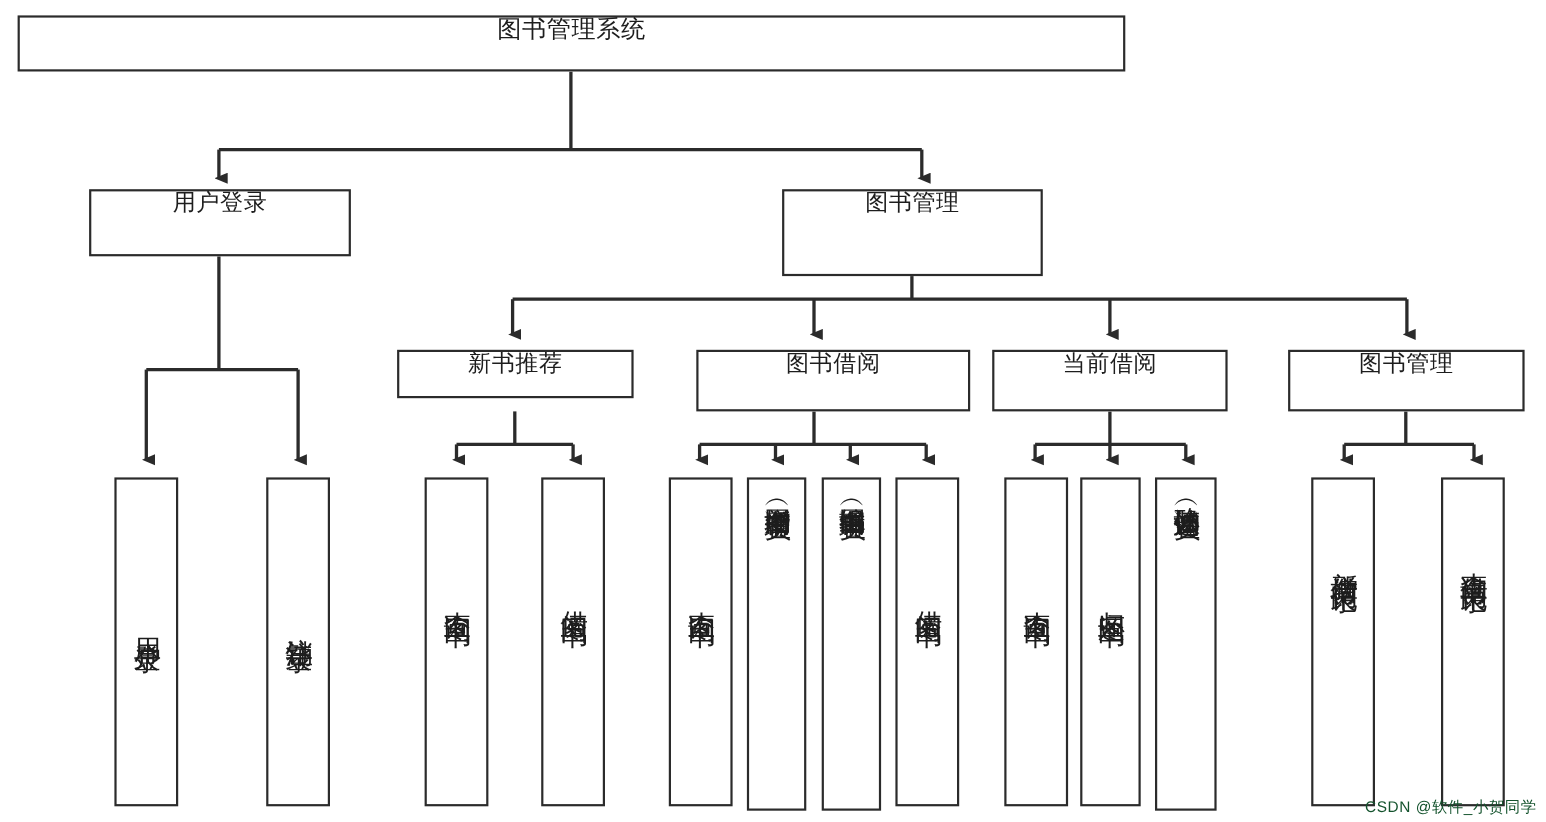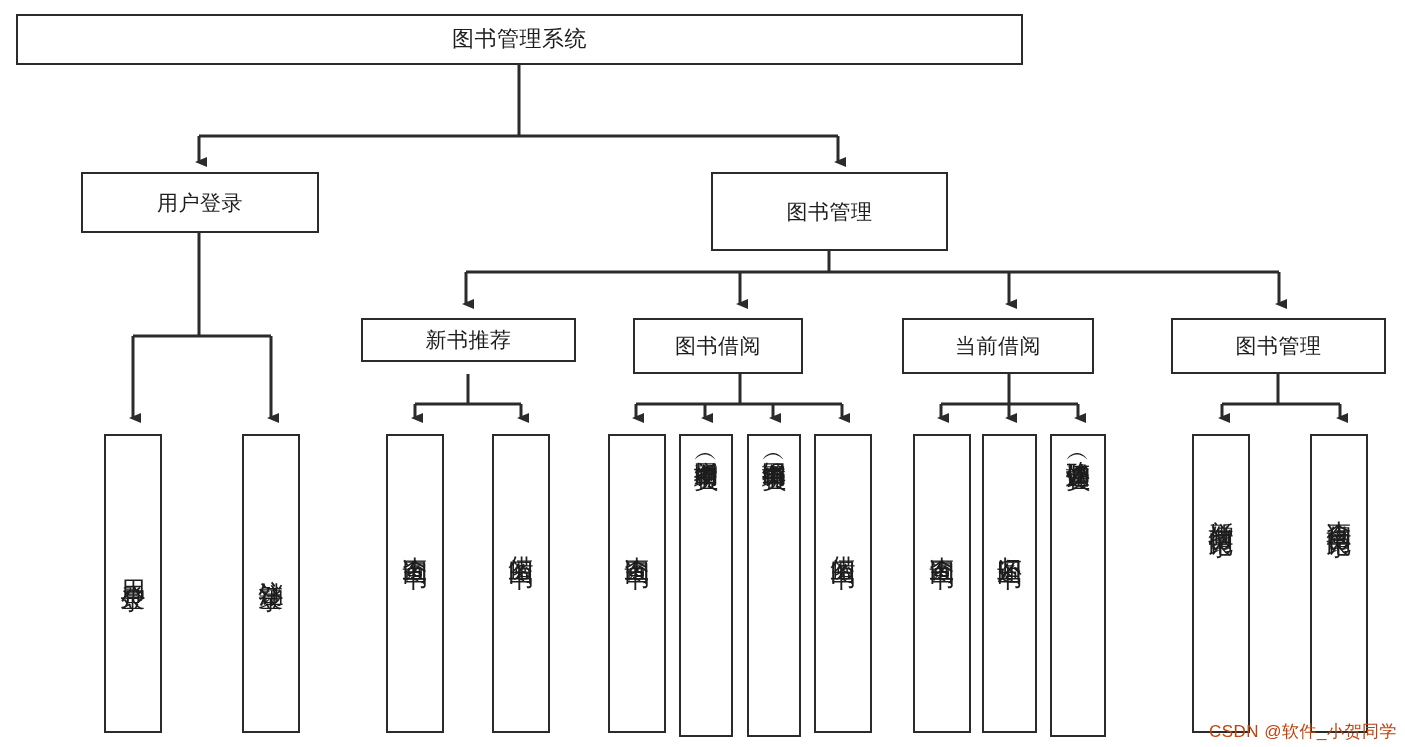--- a/index.html
+++ b/index.html
@@ -29,21 +29,20 @@
     width: 1405px;
     height: 747px;
     pointer-events: none;
   }
   .node {
     position: absolute;
     box-sizing: border-box;
     background: #ffffff;
     border: 2px solid #2b2b2b;
     display: flex;
-    align-items: center;
     justify-content: center;
     color: #1d1d1d;
     z-index: 2;
   }
   .node-label {
     display: block;
     text-align: center;
     line-height: 1.02;
     white-space: pre;
   }
@@ -82,22 +81,22 @@
   .node.vert.short .node-label {
     margin-top: 120px;
   }
   .node.vert.top .node-label {
     margin-top: 2px;
   }
   #watermark {
     position: absolute;
     right: 8px;
     bottom: 4px;
-    font-size: 17px;
-    color: #c2410c;
+    font-size: 14px;
+    color: #14532d;
     letter-spacing: 0.5px;
     z-index: 3;
     white-space: nowrap;
   }
 </style>
 </head>
 <body>
 
 <div id="diagram-root">
 
@@ -158,24 +157,24 @@
   <div class="node horiz" style="left:81px; top:172px; width:238px; height:61px;">
     <span class="node-label">用户登录</span>
   </div>
   <div class="node horiz" style="left:711px; top:172px; width:237px; height:79px;">
     <span class="node-label">图书管理</span>
   </div>
 
   <div class="node horiz" style="left:361px; top:318px; width:215px; height:44px;">
     <span class="node-label">新书推荐</span>
   </div>
-  <div class="node horiz" style="left:633px; top:318px; width:170px; height:56px;">
+  <div class="node horiz" style="left:633px; top:318px; width:249px; height:56px;">
     <span class="node-label">图书借阅</span>
   </div>
-  <div class="node horiz" style="left:902px; top:318px; width:192px; height:56px;">
+  <div class="node horiz" style="left:902px; top:318px; width:214px; height:56px;">
     <span class="node-label">当前借阅</span>
   </div>
   <div class="node horiz" style="left:1171px; top:318px; width:215px; height:56px;">
     <span class="node-label">图书管理</span>
   </div>
 
   <div class="node vert short" style="left:104px; top:434px; width:58px; height:299px;">
     <span class="node-label">用户登录</span>
   </div>
   <div class="node vert short" style="left:242px; top:434px; width:58px; height:299px;">

